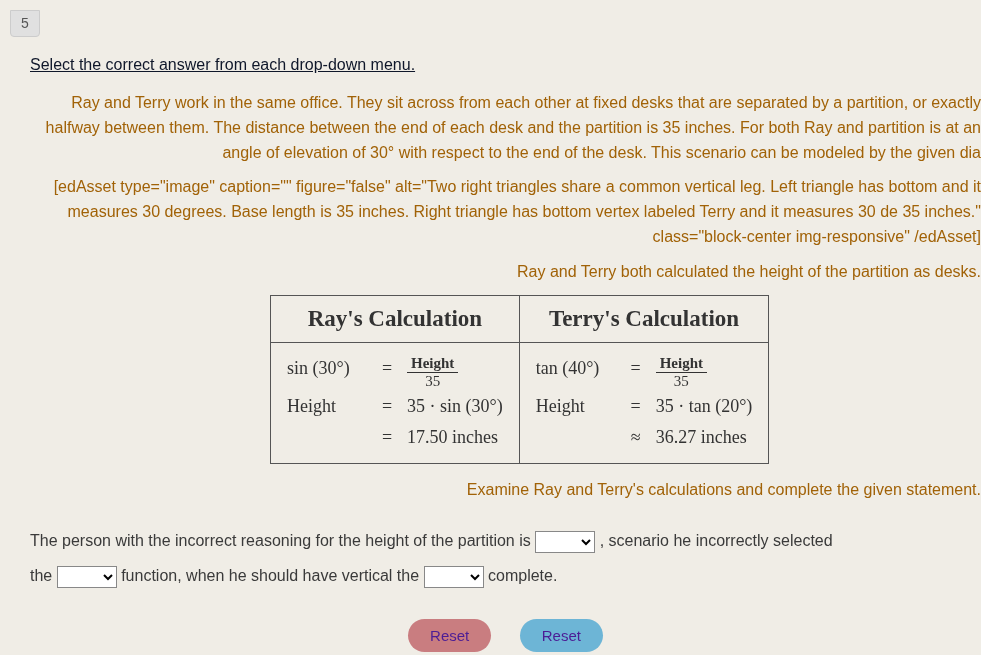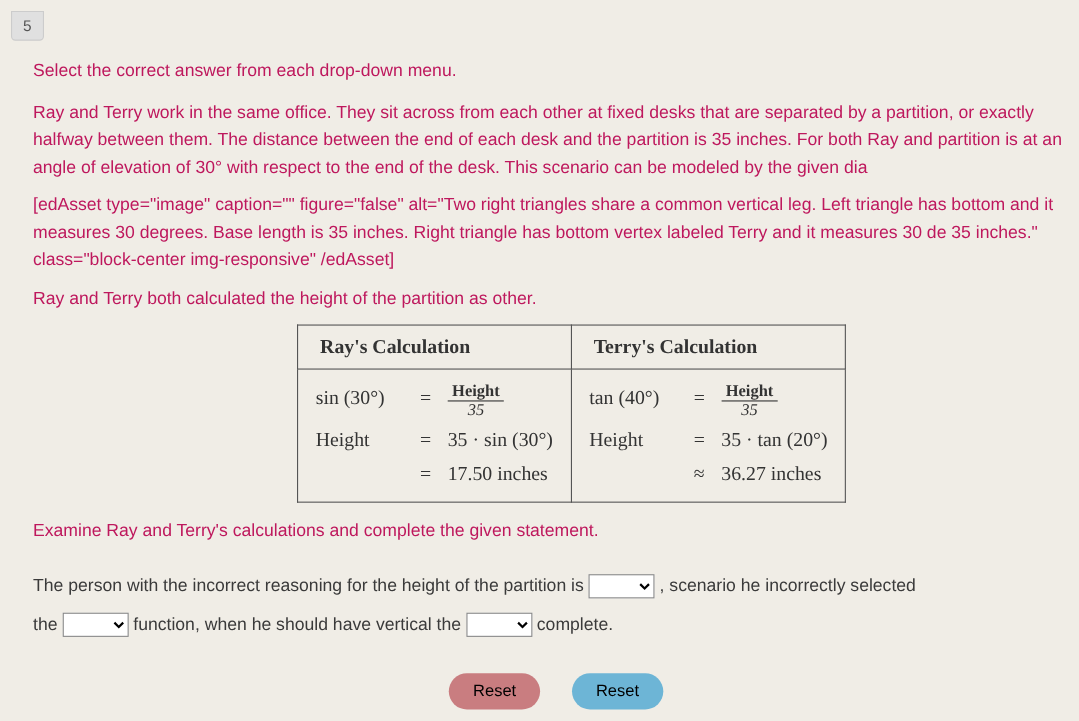--- a/index.html
+++ b/index.html
@@ -21,41 +21,43 @@
     border: 1px solid #ccc;
     border-radius: 0 0 4px 4px;
     padding: 2px 10px;
     font-size: 14px;
     color: #555;
     margin-left: -20px;
     margin-bottom: 8px;
   }
   .instruction {
     margin: 8px 0 14px 0;
-    color: #be185d;
+    color: #0f172a;
+    text-decoration: underline;
   }
   .paragraph {
     margin: 10px 0;
-    color: #be185d;
+    color: #a16207;
     line-height: 1.55;
+    text-align: right;
   }
   .table-wrap {
     display: flex;
     margin: 8px 0 14px 240px;
   }
   table.calc {
     border-collapse: collapse;
   }
   table.calc th {
     border: 1.5px solid #555;
     padding: 6px 20px;
     font-family: Georgia, 'Times New Roman', serif;
     font-weight: bold;
-    font-size: 18px;
-    text-align: left;
+    font-size: 23px;
+    text-align: center;
   }
   table.calc td {
     border: 1.5px solid #555;
     padding: 8px 16px;
     vertical-align: top;
   }
   .math {
     font-family: Georgia, 'Times New Roman', serif;
     font-size: 18px;
   }
@@ -65,21 +67,21 @@
   .mcol-r { text-align: left; }
   .frac {
     display: inline-flex;
     flex-direction: column;
     align-items: center;
     vertical-align: middle;
     font-size: 15px;
     line-height: 1.1;
   }
   .frac .num { border-bottom: 1.2px solid #333; padding: 0 4px; font-weight: bold;}
-  .frac .den { padding: 0 4px; font-style: italic; }
+  .frac .den { padding: 0 4px; }
   .statement {
     margin: 20px 0 10px 0;
     line-height: 2.2;
     color: #3a3a3a;
   }
   select.dd {
     border: 1px solid #888;
     background: #fff;
     font-size: 14px;
     padding: 1px 2px;
@@ -89,42 +91,42 @@
   }
   .buttons {
     text-align: center;
     margin-top: 26px;
   }
   .btn {
     display: inline-block;
     padding: 8px 22px;
     border-radius: 20px;
     font-size: 15px;
-    color: #000000;
+    color: #4c1d95;
     border: none;
     margin: 0 12px;
     cursor: pointer;
   }
   .btn-reset { background: #c97d80; }
   .btn-next { background: #6db5d6; }
 </style>
 </head>
 <body>
 
 
 
 <div class="tab">5</div>
 
 <p class="instruction">Select the correct answer from each drop-down menu.</p>
 
 <p class="paragraph">Ray and Terry work in the same office. They sit across from each other at fixed desks that are separated by a partition, or exactly halfway between them. The distance between the end of each desk and the partition is 35 inches. For both Ray and partition is at an angle of elevation of 30° with respect to the end of the desk. This scenario can be modeled by the given dia</p>
 
 <p class="paragraph">[edAsset type="image" caption="" figure="false" alt="Two right triangles share a common vertical leg. Left triangle has bottom and it measures 30 degrees. Base length is 35 inches. Right triangle has bottom vertex labeled Terry and it measures 30 de 35 inches." class="block-center img-responsive" /edAsset]</p>
 
-<p class="paragraph">Ray and Terry both calculated the height of the partition as other.</p>
+<p class="paragraph">Ray and Terry both calculated the height of the partition as desks.</p>
 
 <div class="table-wrap">
 <table class="calc">
   <tbody>
         <tr>
     <th>Ray's Calculation</th>
     <th>Terry's Calculation</th>
   </tr>
   <tr>
     <td>

